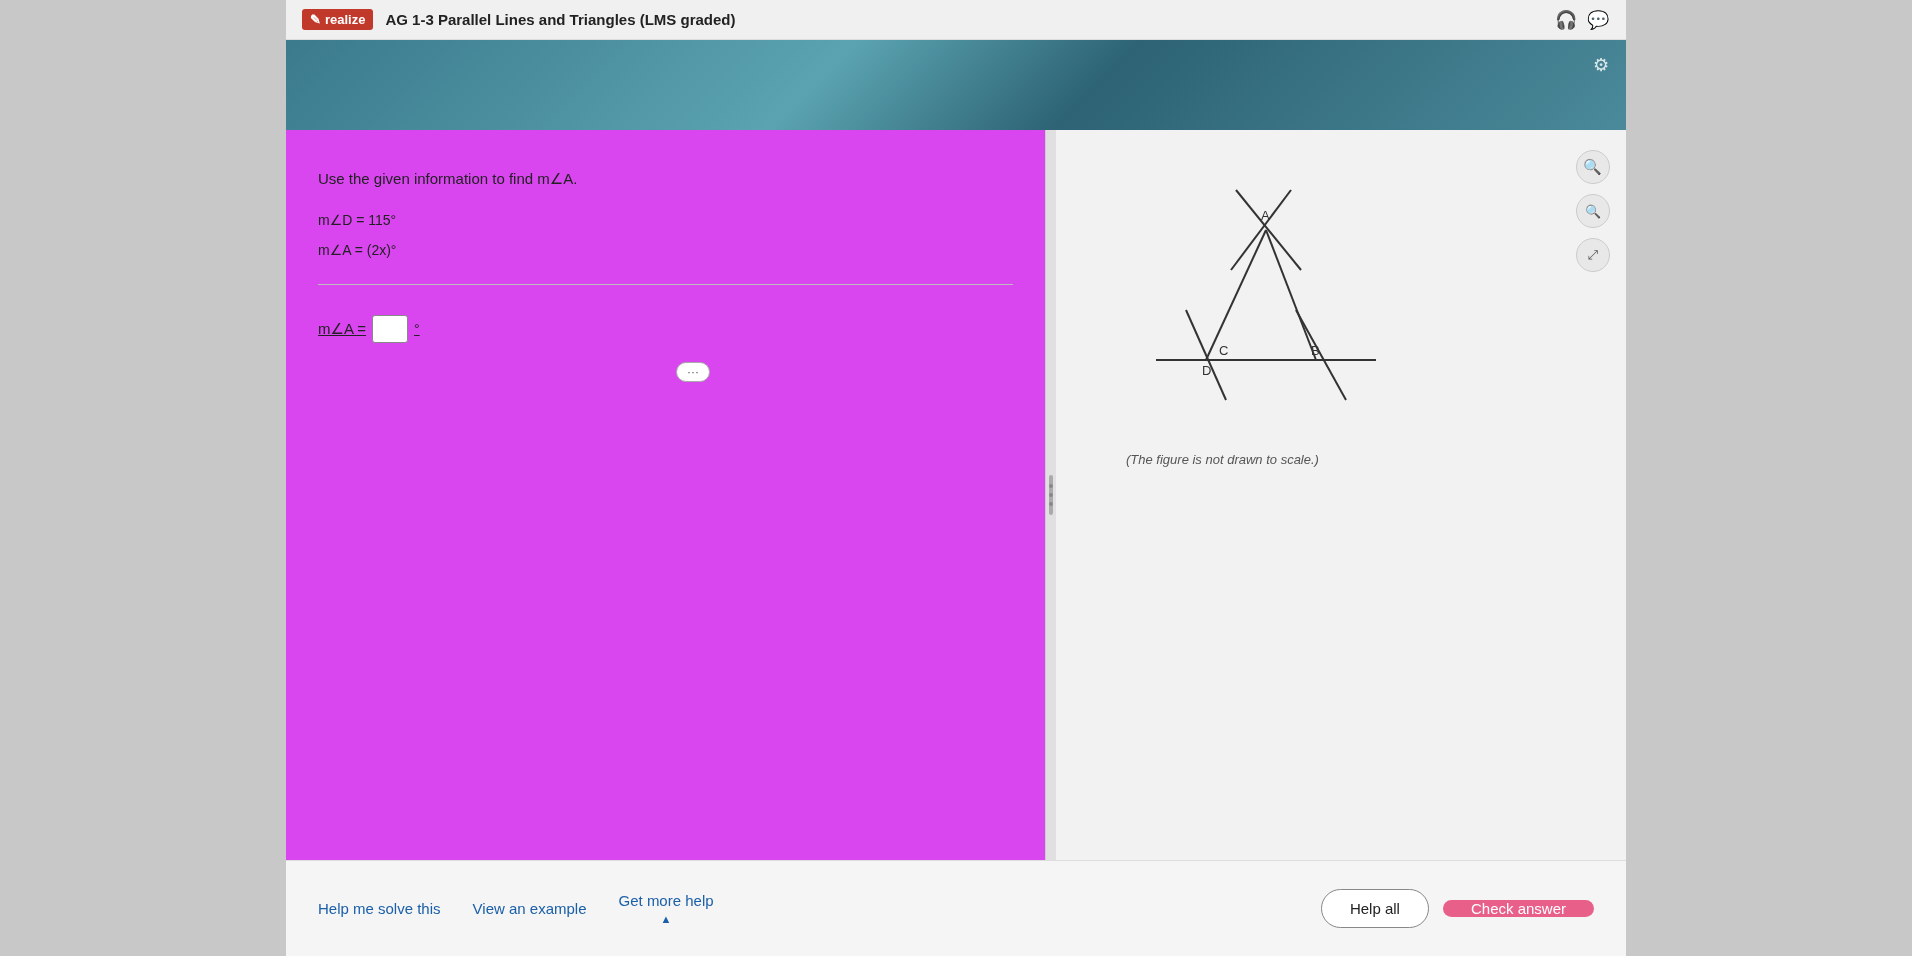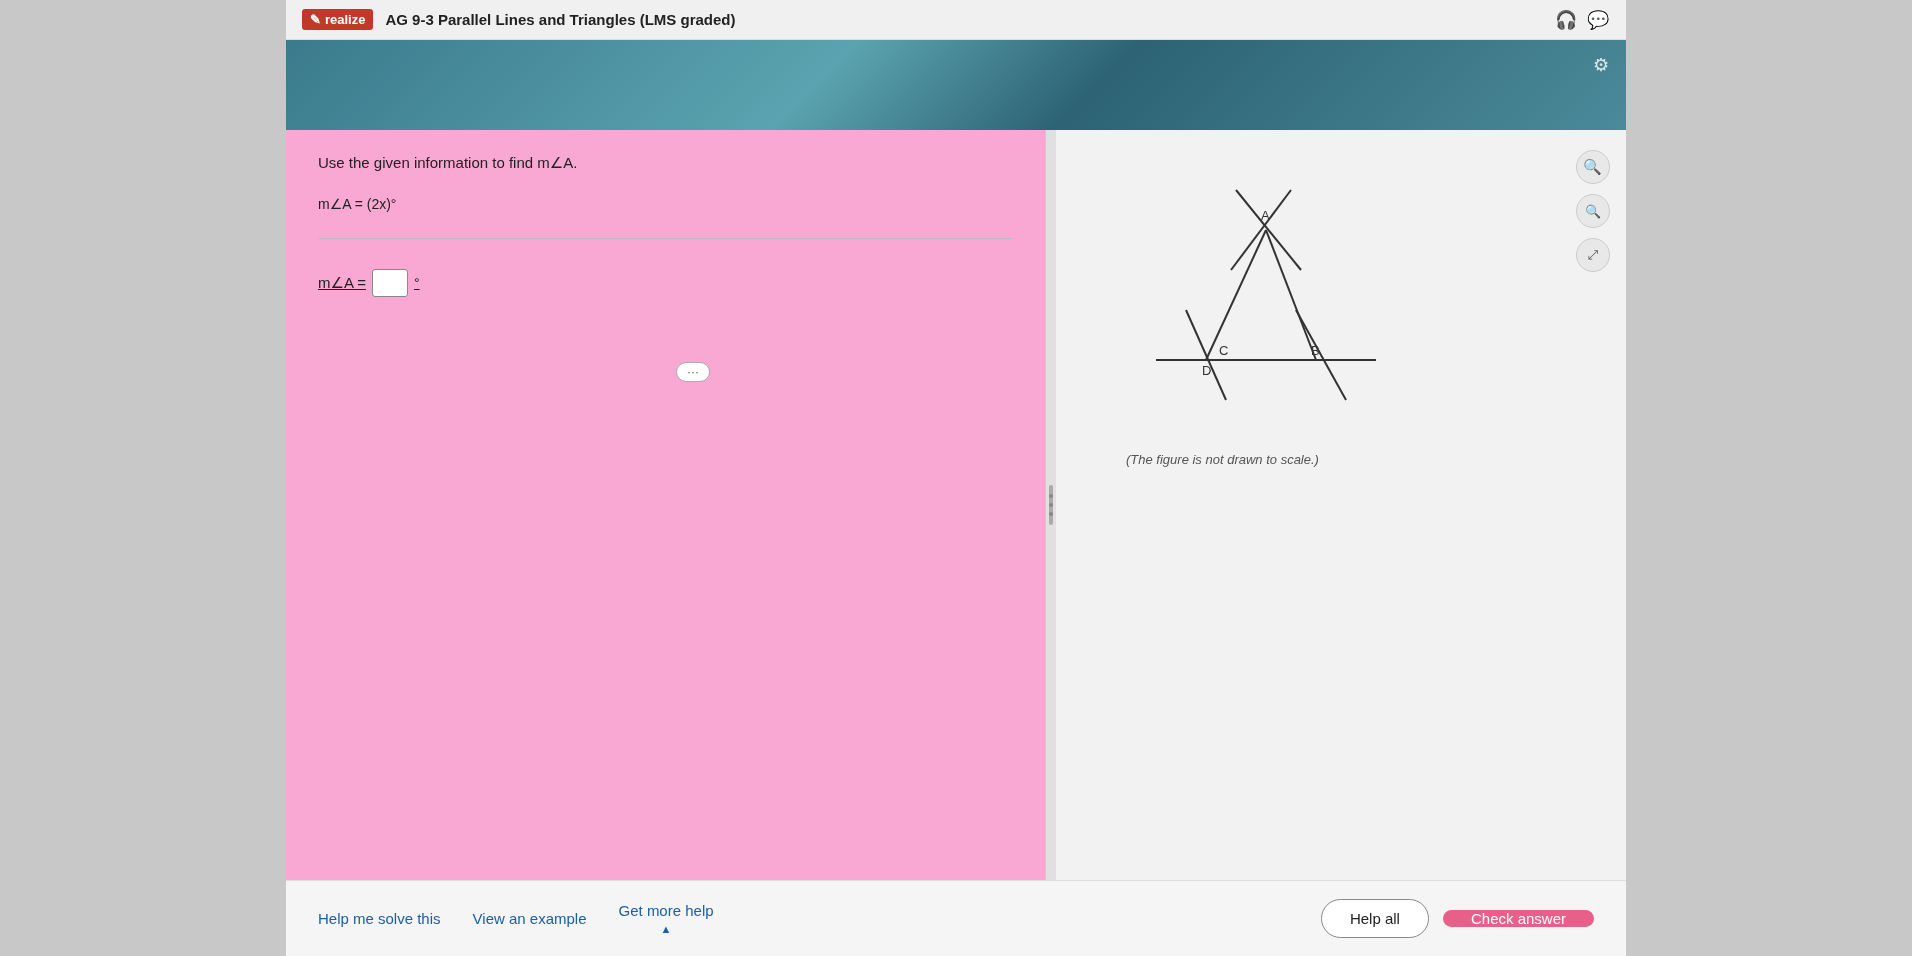--- a/index.html
+++ b/index.html
@@ -76,22 +76,22 @@
     
     .main-content {
       flex: 1;
       display: flex;
       background: #f5f5f5;
       position: relative;
     }
     
     .left-panel {
       width: 760px;
-      padding: 24px 32px;
-      background: #f9a8d4;
+      padding: 40px 32px;
+      background: #d946ef;
       border-right: 1px solid #ccc;
       position: relative;
     }
     .question-text {
       font-size: 15px;
       color: #222;
       margin-bottom: 18px;
     }
     .given-info {
       font-size: 14px;
@@ -212,21 +212,21 @@
       padding: 6px 0;
     }
     .v-divider-dot {
       width: 4px;
       height: 4px;
       background: #888;
       border-radius: 50%;
     }
     
     .footer {
-      height: 76px;
+      height: 96px;
       background: #f5f5f5;
       border-top: 1px solid #ddd;
       display: flex;
       align-items: center;
       padding: 0 32px;
       gap: 0;
     }
     .footer-link {
       color: #1a5fa8;
       font-size: 15px;
@@ -274,39 +274,40 @@
 </head>
 <body>
 
 <div class="outer-wrapper">
 
   <div class="header">
     <div class="realize-logo">
       <span>✎</span>
       <span>realize</span>
     </div>
-    <span class="header-title">AG 9-3 Parallel Lines and Triangles (LMS graded)</span>
+    <span class="header-title">AG 1-3 Parallel Lines and Triangles (LMS graded)</span>
     <div class="header-icons">
       <span style="font-size:18px; cursor:pointer;">🎧</span>
       <span style="font-size:18px; cursor:pointer;">💬</span>
     </div>
   </div>
 
   <div class="banner">
     <div class="banner-overlay">
       <span class="gear-icon-banner">⚙</span>
     </div>
   </div>
 
   <div class="main-content">
 
     <div class="left-panel">
       <p class="question-text">Use the given information to find m∠A.</p>
 
       <div class="given-info">
+        <p>m∠D = 115°</p>
         <p>m∠A = (2x)°</p>
       </div>
 
       <hr class="divider-line">
       <button class="dots-btn">···</button>
 
       <div class="answer-row">
         <span>m∠A =</span>
         <input class="answer-input" type="text" value="" style="">
         <span class="degree-sup">°</span>

